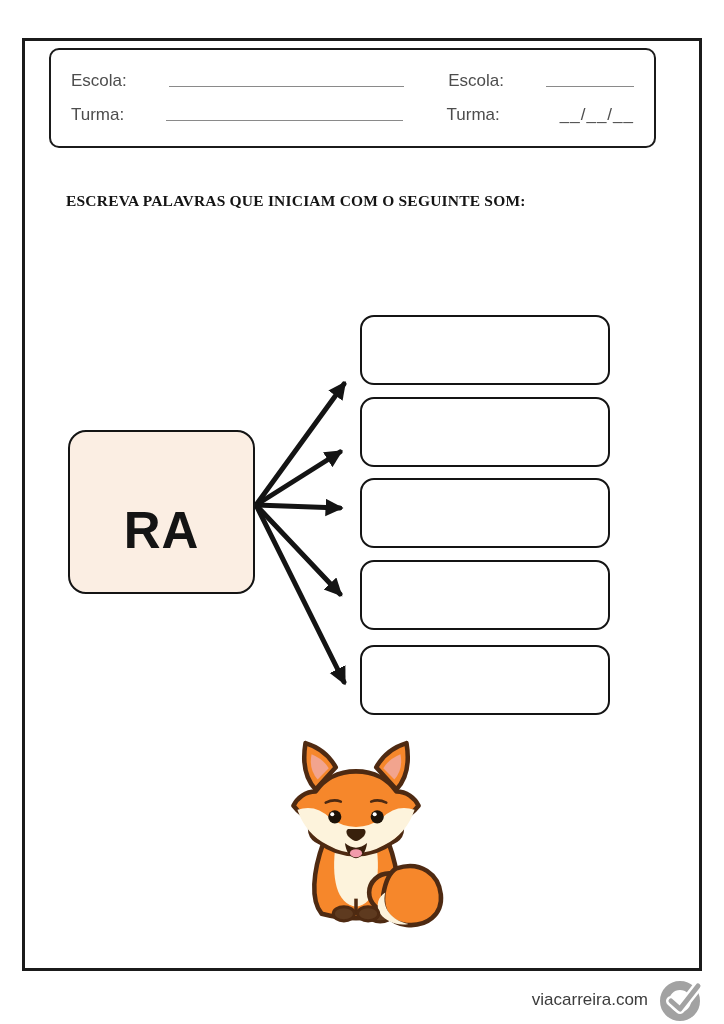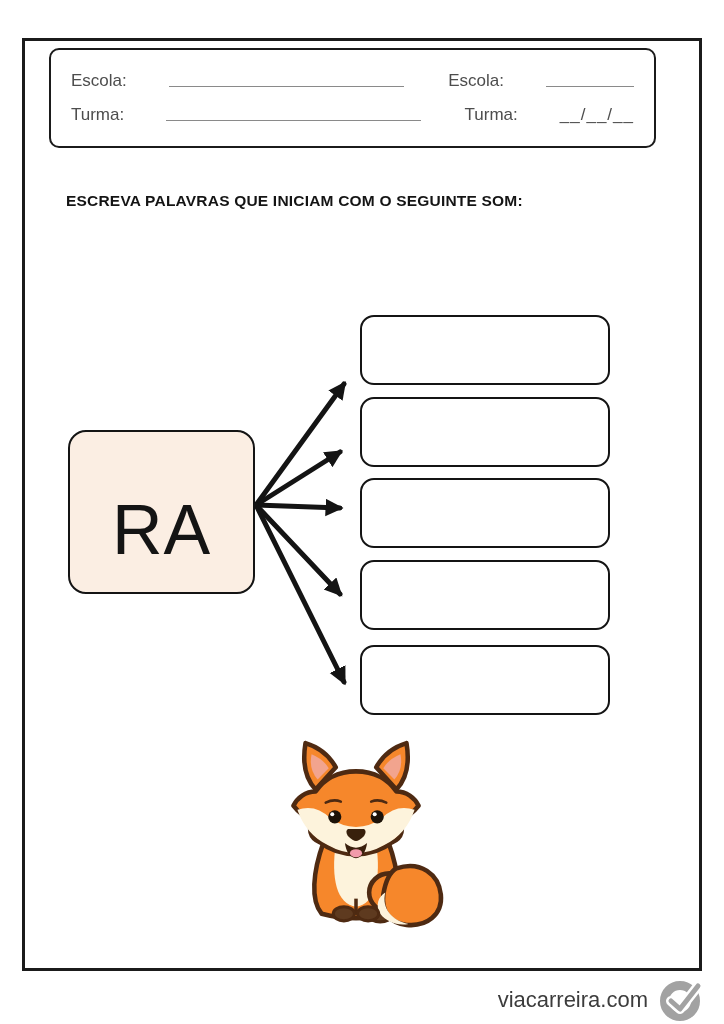--- a/index.html
+++ b/index.html
@@ -14,40 +14,40 @@
   .header-box{
     position:absolute;left:49px;top:48px;width:607px;height:100px;
     border:2.5px solid #1b1b1b;border-radius:10px;box-sizing:border-box;
     display:flex;flex-direction:column;justify-content:space-evenly;
     padding:8px 20px;color:#4d4d4d;font-size:17px;background:#fff;
   }
   .form-row{display:flex;align-items:flex-start;white-space:nowrap;gap:32px;}
   .fill-line{border-bottom:1.5px solid #8a8a8a;height:15px;}
   .line-grow{flex:1;margin:0 12px 0 10px;}
   .line-short{width:88px;margin-left:10px;}
-  .date-value{margin-left:10px;letter-spacing:1px;}
+  .date-value{margin-left:28px;letter-spacing:1px;}
   .instruction{
     position:absolute;left:66px;top:192px;font-size:15.5px;font-weight:bold;
-    color:#141414;letter-spacing:.2px;
+    color:#141414;letter-spacing:.2px;font-family:Liberation Serif, serif;
   }
   .sound-box{
     position:absolute;left:68px;top:430px;width:187px;height:164px;
     background:#fbeee3;border:2.5px solid #141414;border-radius:18px;
     box-sizing:border-box;display:flex;align-items:center;justify-content:center;
   }
-  .sound-text{font-size:70px;font-weight:normal;color:#141414;letter-spacing:1px;line-height:1;margin-top:36px;}
+  .sound-text{font-size:51px;font-weight:bold;color:#141414;letter-spacing:1px;line-height:1;margin-top:36px;}
   .answer-box{
     position:absolute;left:360px;width:250px;height:70px;background:#fff;
     border:2.5px solid #141414;border-radius:14px;box-sizing:border-box;
   }
   .ab1{top:315px;}.ab2{top:397px;}.ab3{top:478px;}.ab4{top:560px;}.ab5{top:645px;}
   .overlay-svg{position:absolute;left:0;top:0;pointer-events:none;}
   .fox{position:absolute;left:253px;top:733px;width:206px;height:202px;}
   .footer{position:absolute;top:976px;right:20px;display:flex;align-items:center;gap:10px;height:48px;}
-  .footer-text{font-size:22px;color:#3c3c3c;}
+  .footer-text{font-size:17px;color:#3c3c3c;}
 </style>
 </head>
 <body>
 
 <div class="page">
 
   <div class="frame"></div>
 
   <div class="header-box">
     <div class="form-row">

